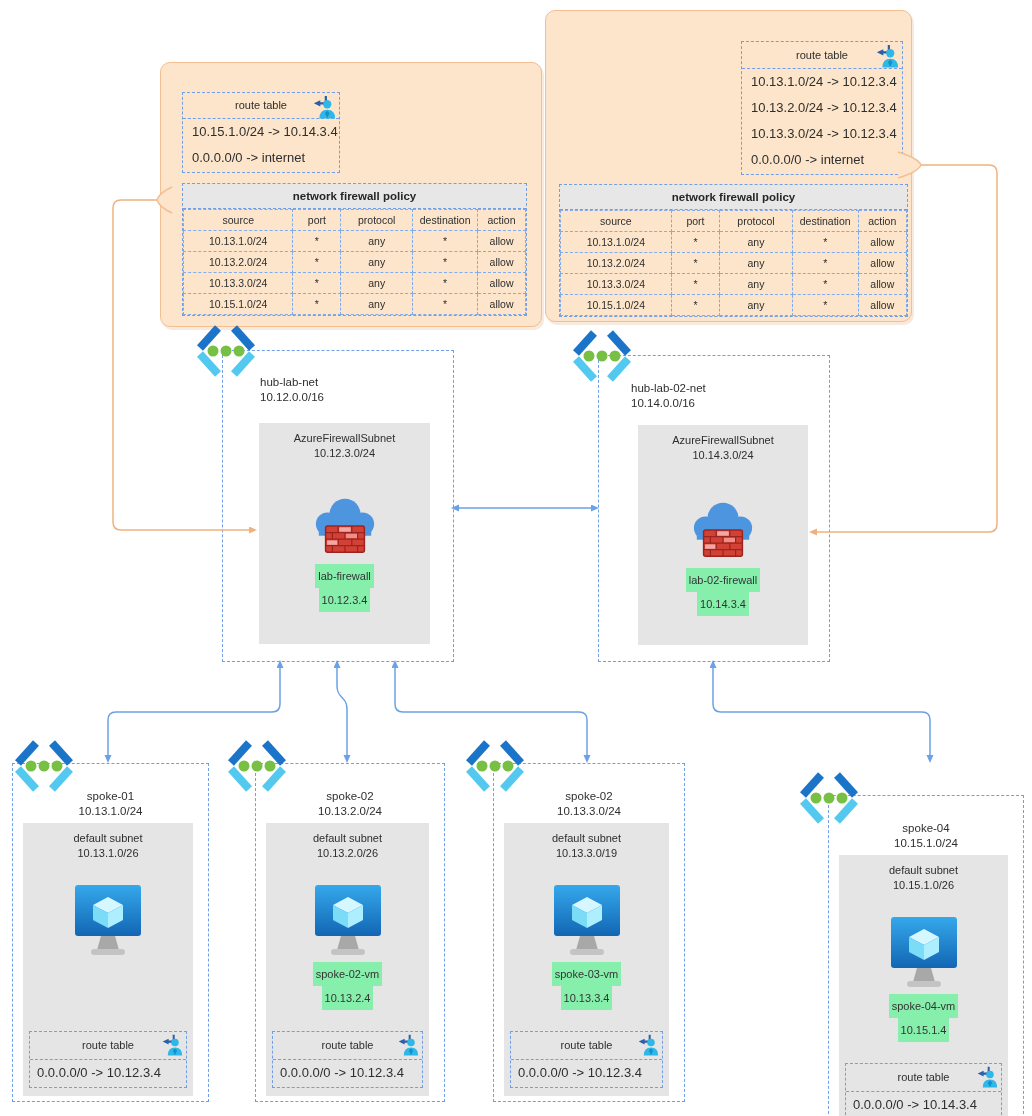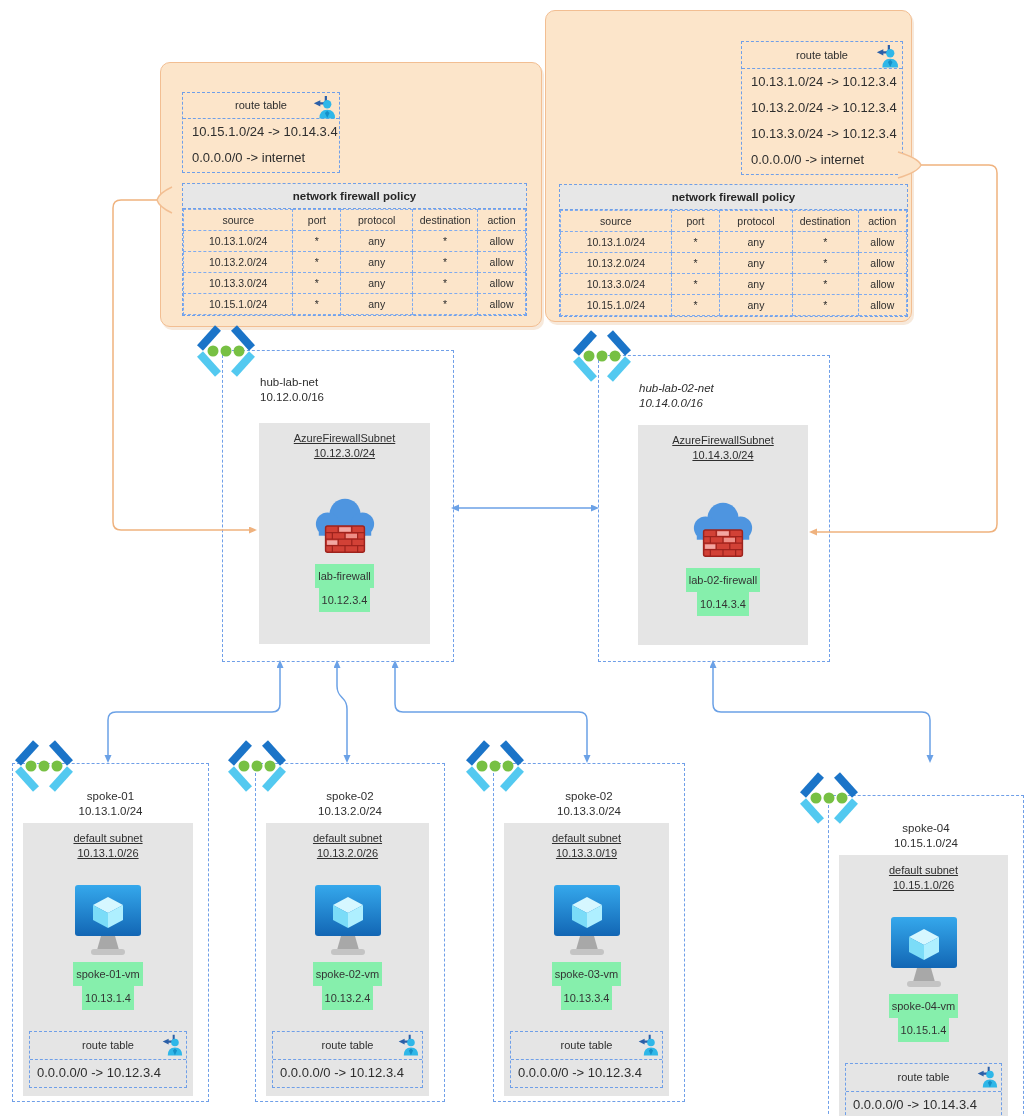--- a/index.html
+++ b/index.html
@@ -4,21 +4,21 @@
 <style>
   html,body{margin:0;padding:0;background:#fff;}
   #canvas{position:relative;width:1032px;height:1116px;background:#fff;
           font-family:"Liberation Sans",sans-serif;color:#333;overflow:hidden;}
   .callout{position:absolute;background:#FCE5CA;border:1.5px solid #F2BE92;border-radius:10px;
            box-shadow:2px 3px 0 rgba(222,168,110,.25);z-index:1;}
   .box-dashed{position:absolute;border:1.5px dashed #6F9FE8;z-index:2;}
   .gray-box{position:absolute;background:#E5E5E5;}
   .name-c{position:absolute;left:0;right:0;text-align:center;font-size:11.5px;line-height:15px;color:#2e2e2e;}
   .name-l{position:absolute;font-size:11.5px;line-height:15px;color:#2e2e2e;text-align:left;}
-  .label2{text-align:center;font-size:11px;line-height:15px;color:#2e2e2e;text-decoration:underline;}
+  .label2{text-align:center;font-size:11px;line-height:15px;color:#2e2e2e;}
   .obj-label{position:absolute;left:0;right:0;text-align:center;font-size:11px;line-height:16px;}
   .white-label{display:inline-block;background:#86efac;padding:4px 3px;}
   .rt-panel{position:absolute;border:1.5px dashed #6F9FE8;}
   .rt-header{position:relative;text-align:center;border-bottom:1.5px dashed #6F9FE8;font-size:11px;color:#2e2e2e;}
   .rt-icon{position:absolute;right:3px;top:2px;}
   .rt-entry{text-align:left;font-size:13px;color:#2e2e2e;}
   .rt-body-lg .rt-entry{line-height:26px;padding-left:9px;}
   .rt-body-sm .rt-entry{line-height:25px;padding-left:7px;}
   .policy{position:absolute;border:1.5px dashed #6F9FE8;}
   .policy-title{background:#E7E7E7;border-bottom:1.5px dashed #6F9FE8;font-weight:bold;
@@ -252,21 +252,21 @@
         <div><span class="white-label">lab-firewall</span></div>
         <div><span class="white-label">10.12.3.4</span></div>
       </div>
     </div>
   </div>
 
   <div class="box-dashed" style="left:598px;top:355px;width:230px;height:305px;">
     <svg class="vnet-icon" width="66" height="58" style="left:-30px;top:-28px;">
         <use href="#sym-vnet"></use>
       </svg>
-    <div class="name-l" style="left:40px;top:25px;font-style:italic;">
+    <div class="name-l" style="left:32px;top:25px;">
       <div>hub-lab-02-net</div>
       <div>10.14.0.0/16</div>
     </div>
     <div class="gray-box" style="left:39px;top:69px;width:170px;height:220px;">
       <div class="label2" style="padding-top:8px;">
         <div>AzureFirewallSubnet</div>
         <div>10.14.3.0/24</div>
       </div>
       <svg class="fw-icon" width="76" height="66" style="top:72px;">
           <use href="#sym-firewall"></use>
@@ -287,24 +287,20 @@
       <div>10.13.1.0/24</div>
     </div>
     <div class="gray-box" style="left:10px;top:59px;width:calc(100% - 25px);height:273px;">
       <div class="label2" style="padding-top:8px;">
         <div>default subnet</div>
         <div>10.13.1.0/26</div>
       </div>
       <svg class="vm-icon" width="84" height="78" style="top:59px;">
           <use href="#sym-vm"></use>
         </svg>
-      <div class="obj-label" style="top:139px;">
-        <div><span class="white-label">spoke-01-vm</span></div>
-        <div><span class="white-label">10.13.1.4</span></div>
-      </div>
       <div class="rt-panel" style="left:6px;right:6px;top:208px;height:55px;">
         <div class="rt-header" style="height:27px;line-height:27px;">
           <span>route table</span>
           <svg class="rt-icon" width="22" height="22">
               <use href="#sym-person"></use>
             </svg>
         </div>
         <div class="rt-body-sm">
             <div class="rt-entry">0.0.0.0/0 -&gt; 10.12.3.4</div>
           </div>

